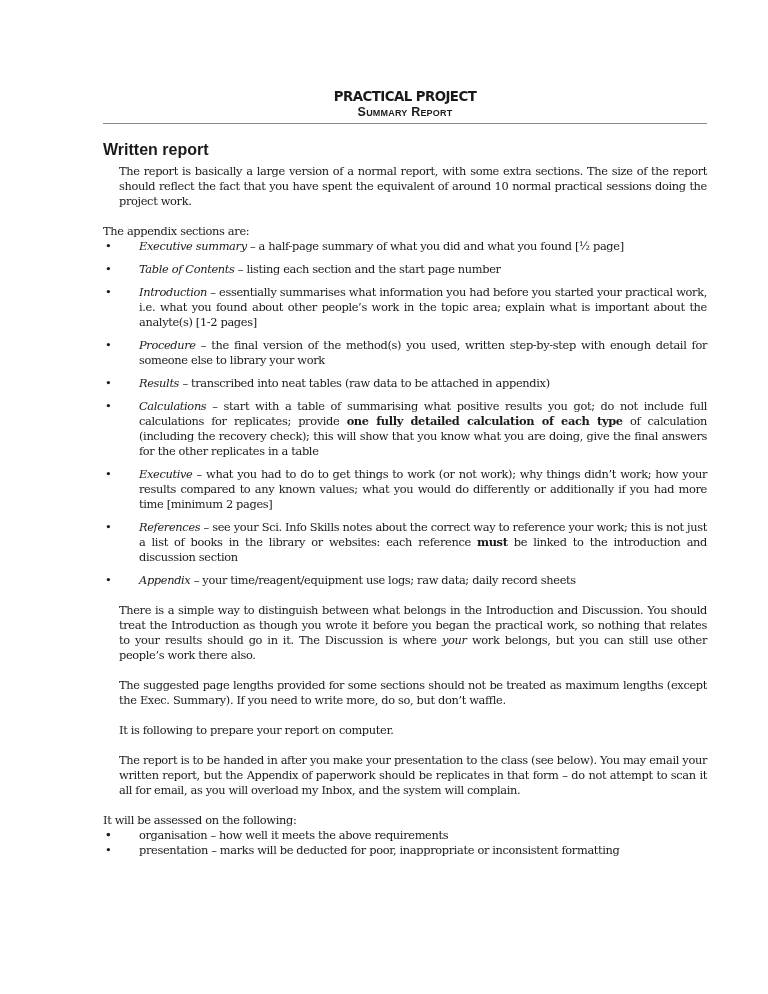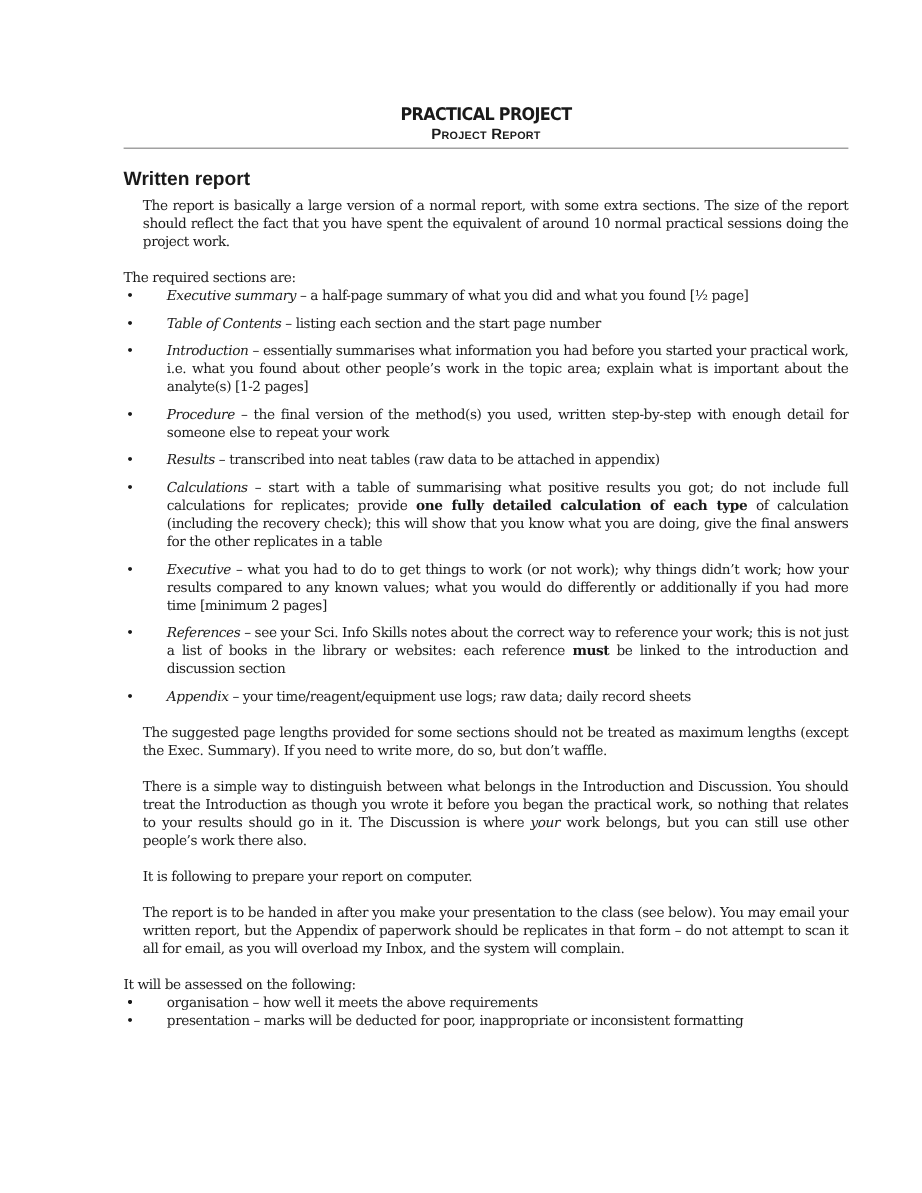--- a/index.html
+++ b/index.html
@@ -21,45 +21,45 @@
     .lead { margin: 0; }
     em { }
     strong { font-weight: bold; }
   </style>
 </head>
 <body>
 
 <div class="page">
   <div class="head">
     <div class="title">PRACTICAL PROJECT</div>
-    <div class="subtitle">Project Report</div>
+    <div class="subtitle">Summary Report</div>
   </div>
   <div class="rule"></div>
 
   <div class="body">
     <div class="section-heading">Written report</div>
 
     <p>The report is basically a large version of a normal report, with some extra sections.  The size of the report should reflect the fact that you have spent the equivalent of around 10 normal practical sessions doing the project work.</p>
 
-    <p class="lead">The required sections are:</p>
+    <p class="lead">The appendix sections are:</p>
     <ul class="req">
       <li><span class="bullet">•</span><em>Executive summary</em><span> – a half-page summary of what you did and what you found [½ page]</span></li>
       <li><span class="bullet">•</span><em>Table of Contents</em><span> – listing each section and the start page number</span></li>
       <li><span class="bullet">•</span><em>Introduction</em><span> – essentially summarises what information you had before you started your practical work, i.e. what you found about other people’s work in the topic area; explain what is important about the analyte(s) [1-2 pages]</span></li>
-      <li><span class="bullet">•</span><em>Procedure</em><span> – the final version of the method(s) you used, written step-by-step with enough detail for someone else to repeat your work</span></li>
+      <li><span class="bullet">•</span><em>Procedure</em><span> – the final version of the method(s) you used, written step-by-step with enough detail for someone else to library your work</span></li>
       <li><span class="bullet">•</span><em>Results</em><span> – transcribed into neat tables (raw data to be attached in appendix)</span></li>
       <li><span class="bullet">•</span><em>Calculations</em><span> – start with a table of summarising what positive results you got; do not include full calculations for replicates; provide </span><strong>one fully detailed calculation of each type</strong><span> of calculation (including the recovery check); this will show that you know what you are doing, give the final answers for the other replicates in a table</span></li>
       <li><span class="bullet">•</span><em>Executive</em><span> – what you had to do to get things to work (or not work); why things didn’t work; how your results compared to any known values; what you would do differently or additionally if you had more time [minimum 2 pages]</span></li>
       <li><span class="bullet">•</span><em>References</em><span> – see your Sci. Info Skills notes about the correct way to reference your work; this is not just a list of books in the library or websites: each reference </span><strong>must</strong><span> be linked to the introduction and discussion section</span></li>
       <li><span class="bullet">•</span><em>Appendix</em><span> – your time/reagent/equipment use logs; raw data; daily record sheets</span></li>
     </ul>
 
+    <p><span>There is a simple way to distinguish between what belongs in the Introduction and Discussion.  You should treat the Introduction as though you wrote it before you began the practical work, so nothing that relates to your results should go in it.  The Discussion is where </span><em>your</em><span> work belongs, but you can still use other people’s work there also.</span></p>
+
     <p>The suggested page lengths provided for some sections should not be treated as maximum lengths (except the Exec. Summary).  If you need to write more, do so, but don’t waffle.</p>
-
-    <p><span>There is a simple way to distinguish between what belongs in the Introduction and Discussion.  You should treat the Introduction as though you wrote it before you began the practical work, so nothing that relates to your results should go in it.  The Discussion is where </span><em>your</em><span> work belongs, but you can still use other people’s work there also.</span></p>
 
     <p>It is following to prepare your report on computer.</p>
 
     <p>The report is to be handed in after you make your presentation to the class (see below). You may email your written report, but the Appendix of paperwork should be replicates in that form – do not attempt to scan it all for email, as you will overload my Inbox, and the system will complain.</p>
 
     <p class="lead">It will be assessed on the following:</p>
     <ul class="tight">
       <li><span class="bullet">•</span></li>
       <li><span class="bullet">•</span><span>organisation – how well it meets the above requirements</span></li>
       <li><span class="bullet">•</span><span>presentation – marks will be deducted for poor, inappropriate or inconsistent formatting</span></li>

